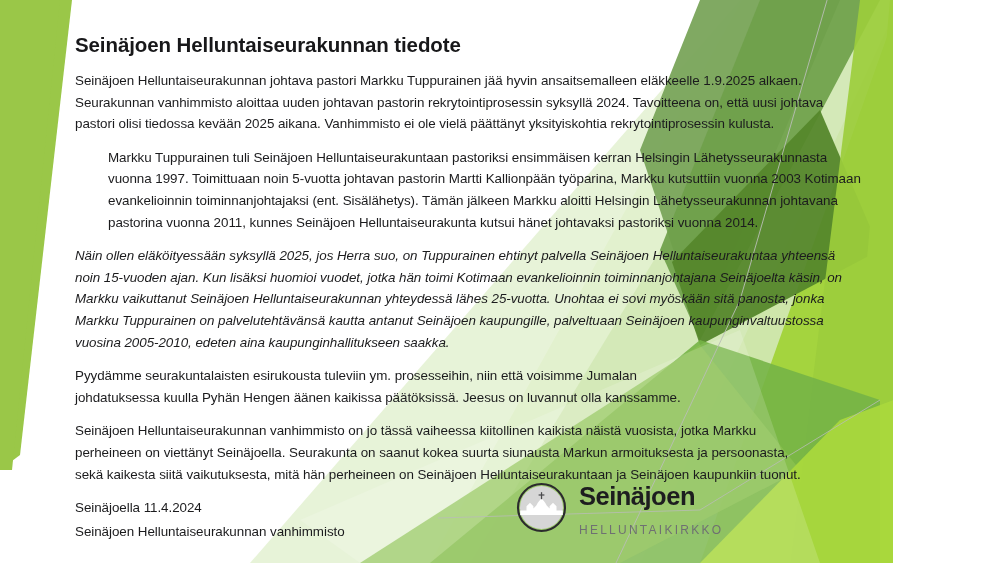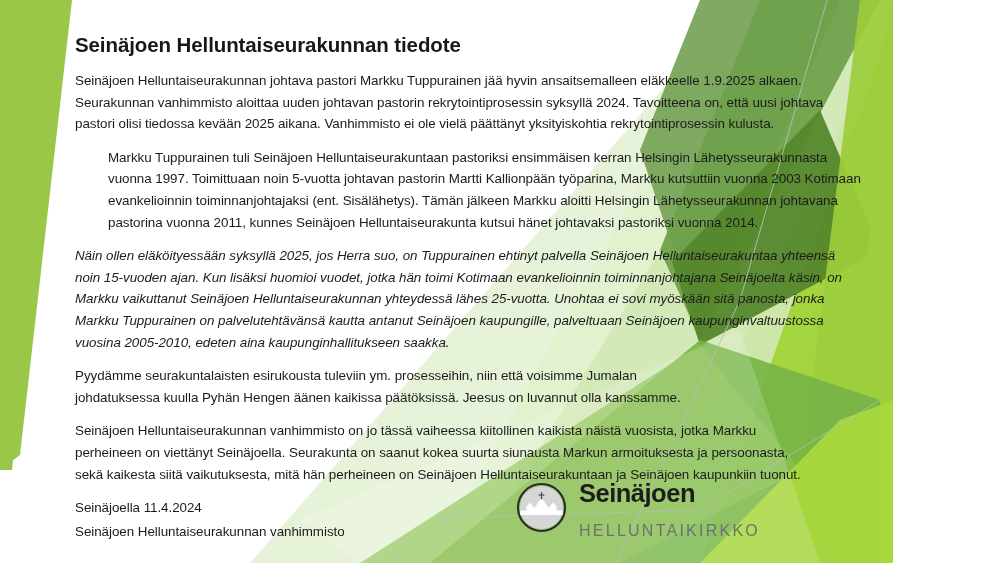--- a/index.html
+++ b/index.html
@@ -93,21 +93,21 @@
     padding-top: 1px;
   }
   .logo-name {
     font-size: 25.5px;
     font-weight: bold;
     color: #1d1d1f;
     line-height: 1.04;
     letter-spacing: -0.5px;
   }
   .logo-sub {
-    font-size: 16px;
+    font-size: 12px;
     font-weight: normal;
     color: #6f7072;
     letter-spacing: 2.25px;
     line-height: 1.25;
     margin-top: 14px;
   }
 </style>
 </head>
 <body>
 

